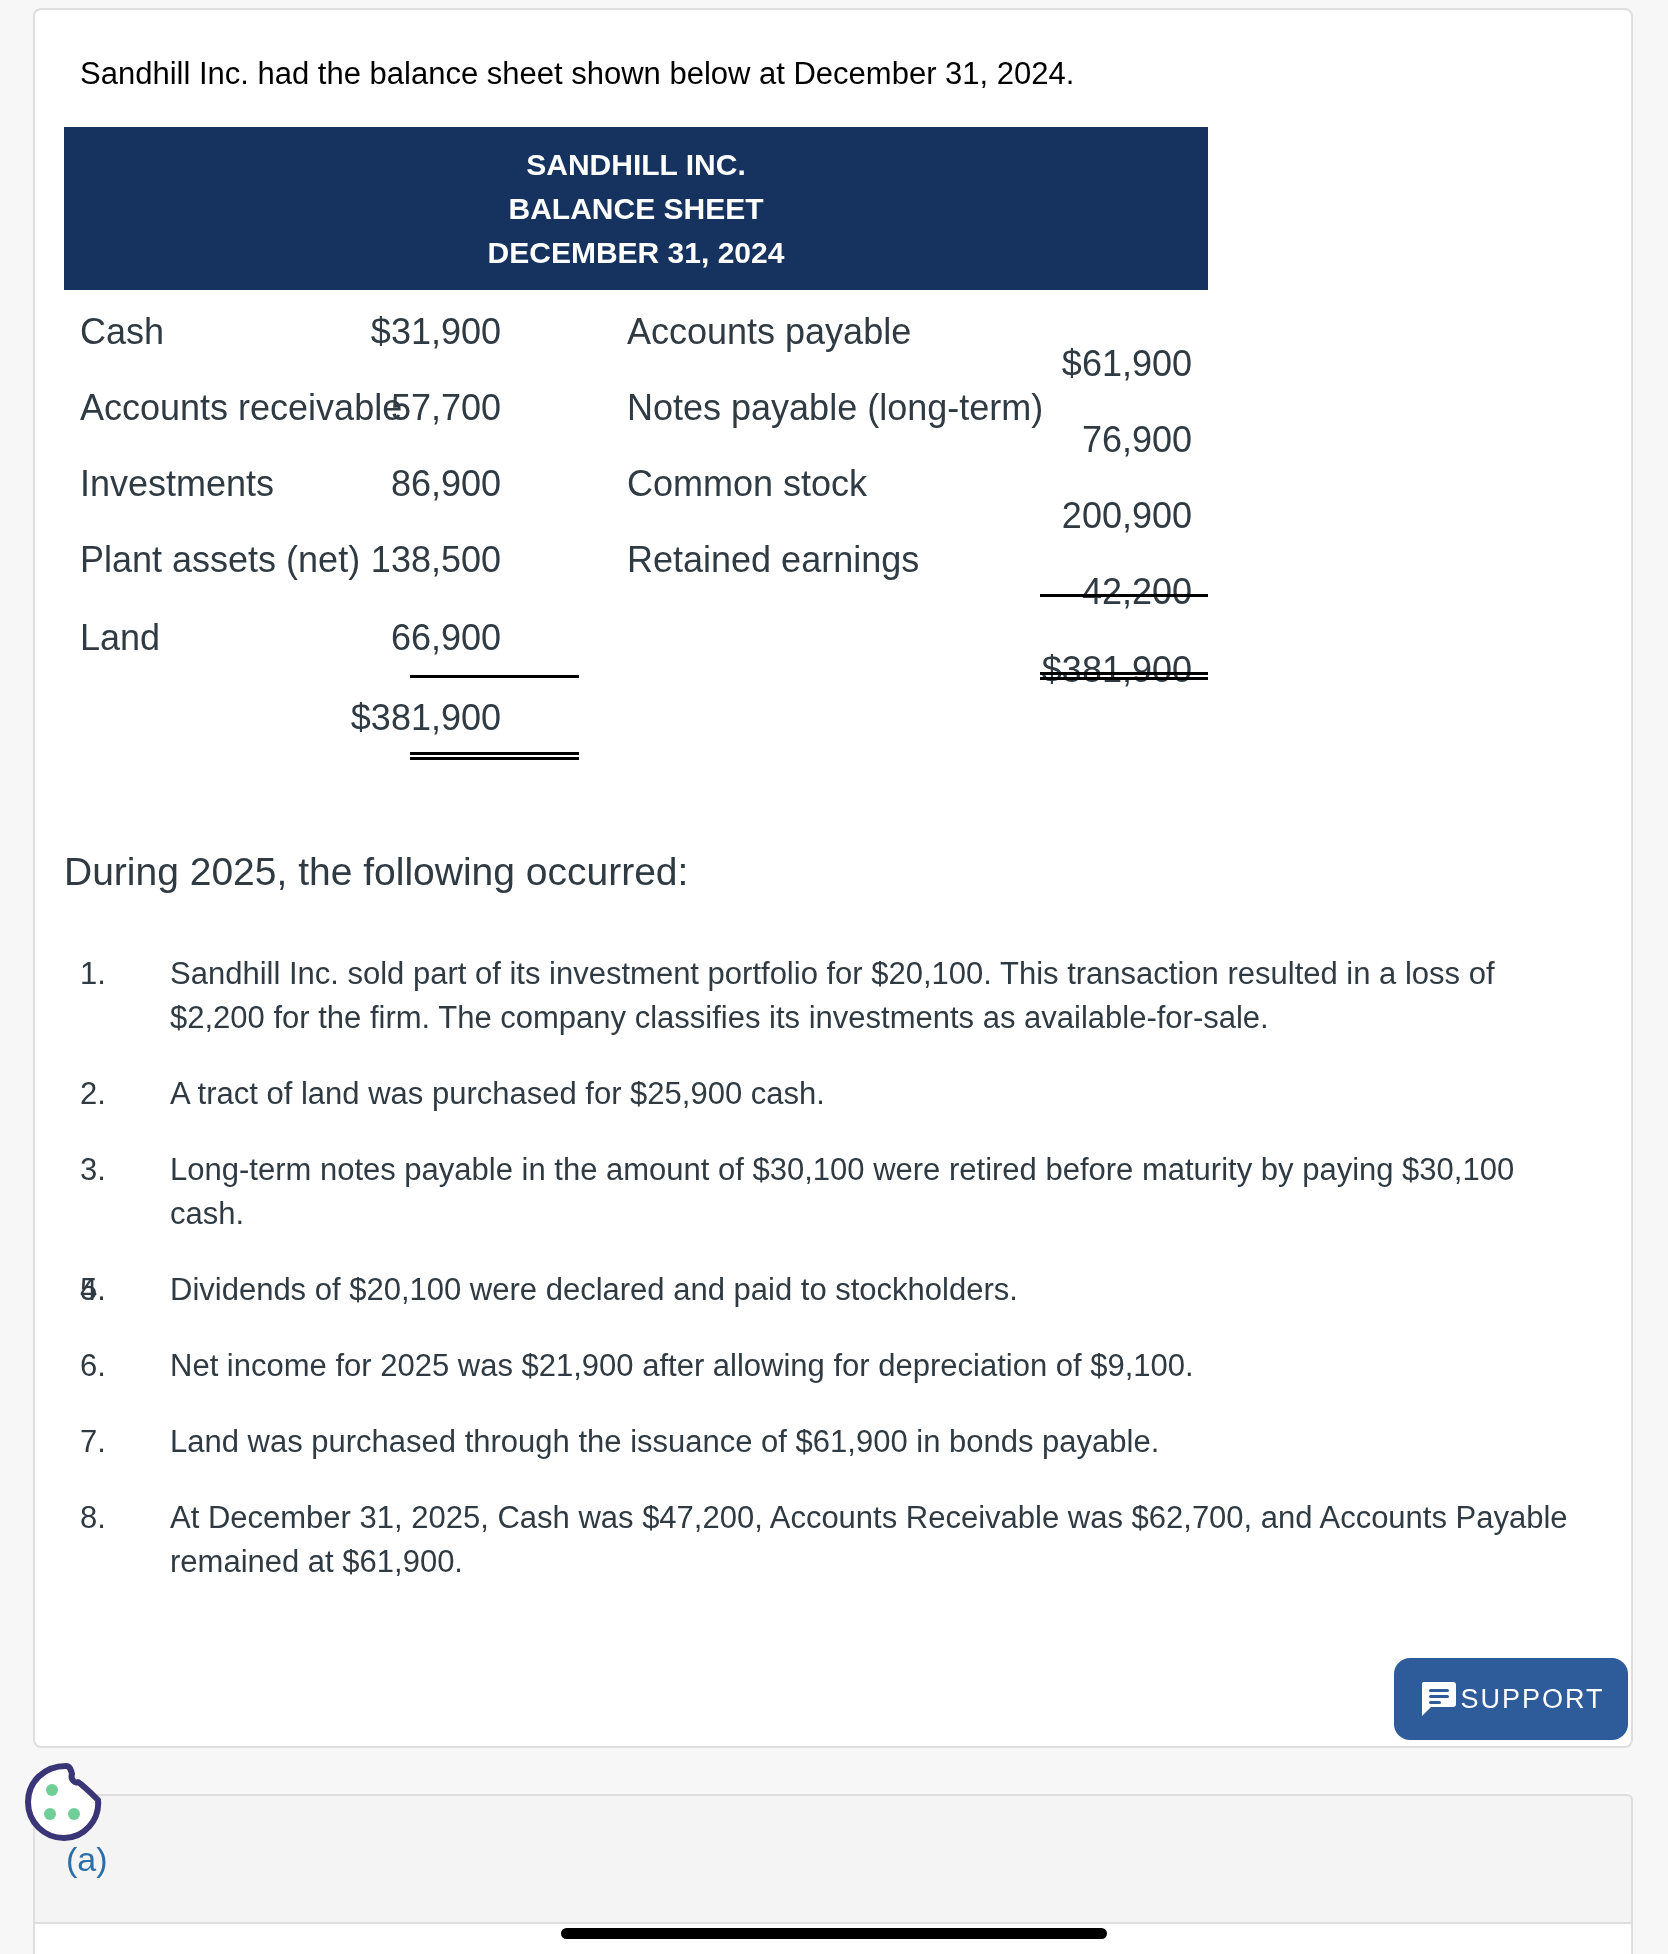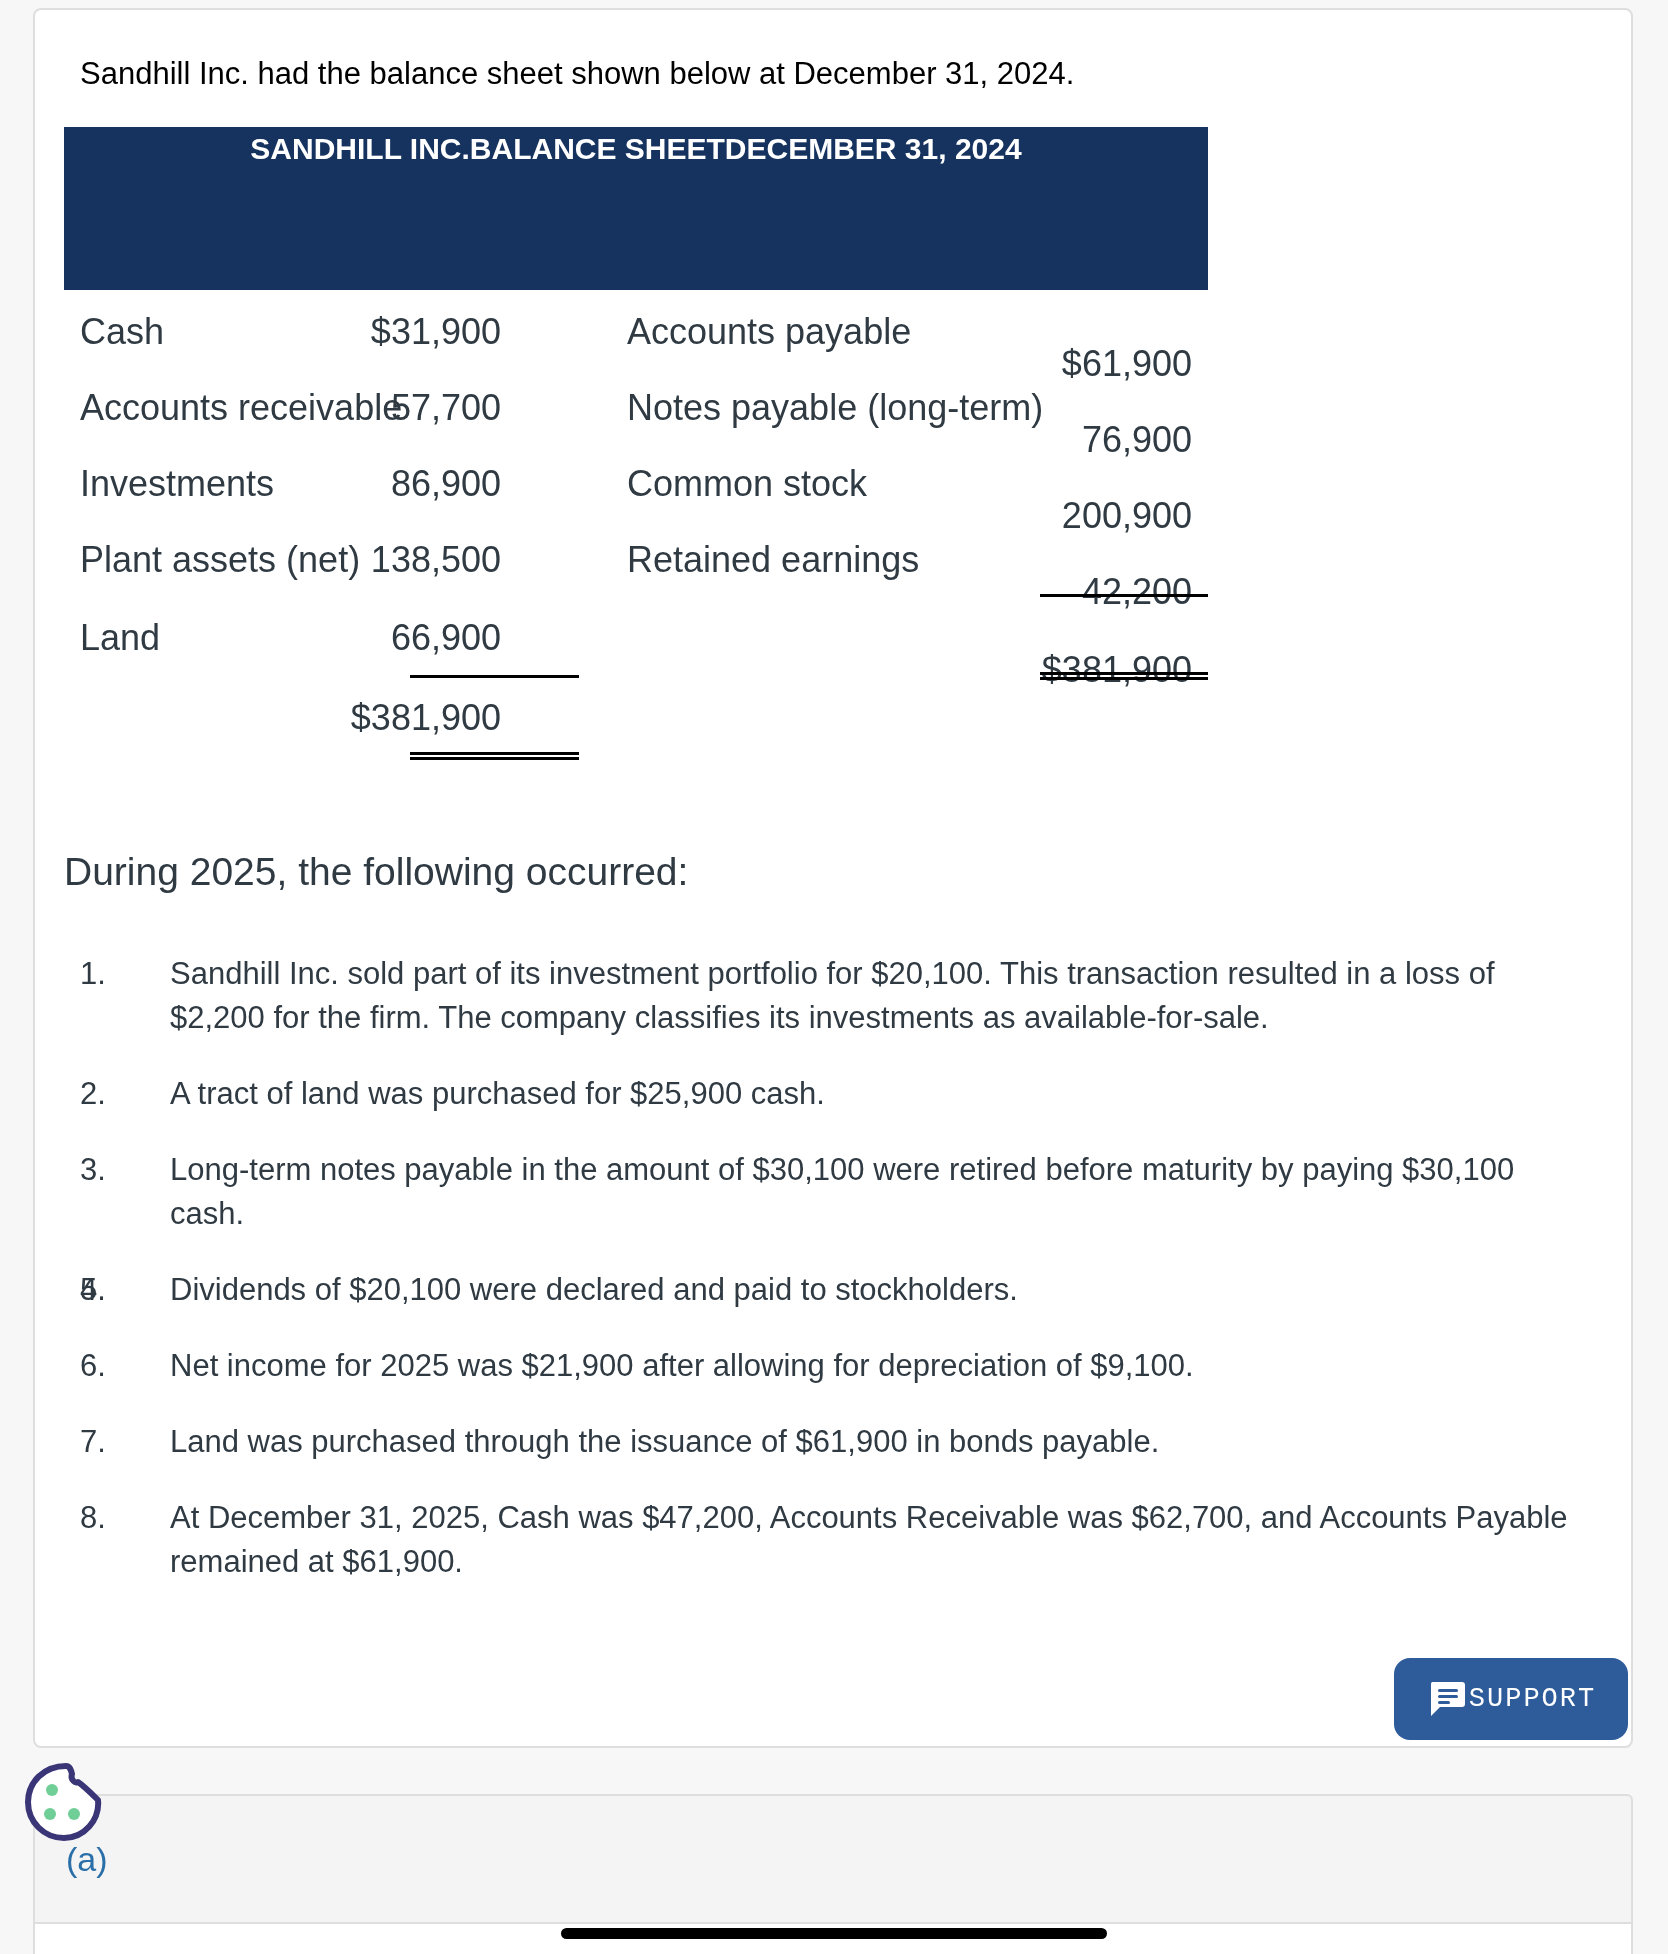--- a/index.html
+++ b/index.html
@@ -12,41 +12,41 @@
     .card {
       position: absolute; left: 33px; top: 8px; width: 1600px; height: 1740px;
       background: #ffffff; border: 2px solid #dedede; border-radius: 8px; box-sizing: border-box;
     }
     .intro {
       position: absolute; left: 64px; top: 40px; font-size: 31px; color: #000000; margin: 16px;
     }
     .bs-header {
       position: absolute; left: 64px; top: 127px; width: 1144px; height: 163px;
       background: #16335f; color: #ffffff; text-align: center;
-      display: flex; flex-direction: row; justify-content: center;
+      display: flex; flex-direction: column; justify-content: center;
       font-weight: bold; font-size: 30px; line-height: 44px;
     }
     .bs-row { position: absolute; left: 64px; width: 1144px; height: 40px; font-size: 36px; text-decoration: underline; }
     .bs-row span { position: absolute; top: 0; white-space: nowrap; }
     .lbl-l { left: 16px; }
     .amt-l { right: 707px; text-align: right; }
     .lbl-r { left: 563px; }
     .amt-r { right: 16px; text-align: right; margin-top: 32px; }
     .rule { position: absolute; background: #000; height: 3px; }
     .dbl { position: absolute; border-top: 3px solid #000; border-bottom: 3px solid #000; height: 2px; }
     .during { position: absolute; left: 64px; top: 850px; font-size: 39px; margin: 0; }
     .events { position: absolute; left: 64px; top: 952px; width: 1520px; margin: 0; padding: 0; list-style: none; }
     .events li { position: relative; font-size: 31px; line-height: 44px; padding-left: 106px; margin-bottom: 32px; }
     .events li .num { position: absolute; left: 16px; top: 0; }
     .support-btn {
       position: absolute; left: 1394px; top: 1658px; width: 234px; height: 82px;
       background: #2e5b9a; border-radius: 16px 16px 16px 16px; color: #fff;
       display: flex; align-items: center; justify-content: center; gap: 1px;
       font-size: 27px; letter-spacing: 2px; cursor: pointer; border: none;
-      font-family: Liberation Mono, monospace;
+      font-family: Liberation Sans, sans-serif;
     }
     .support-btn svg { width: 42px; height: 42px; }
     .part-panel {
       position: absolute; left: 33px; top: 1794px; width: 1600px; height: 130px;
       background: #f4f4f4; border-top: 2px solid #dedede; border-bottom: 2px solid #dedede;
       border-left: 2px solid #dedede; border-right: 2px solid #dedede; border-radius: 6px 6px 0 0; box-sizing: border-box;
     }
     .part-label { position: absolute; left: 66px; top: 1840px; font-size: 34px; color: #2a6fa8; }
     .cookie-icon { position: absolute; left: 22px; top: 1760px; width: 84px; height: 84px; }
     .home-indicator { position: absolute; left: 561px; top: 1928px; width: 546px; height: 11px; background: #000; border-radius: 6px; }

